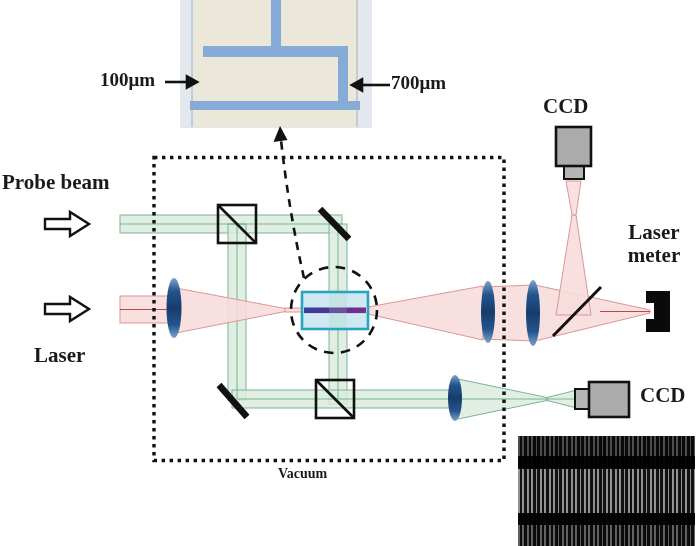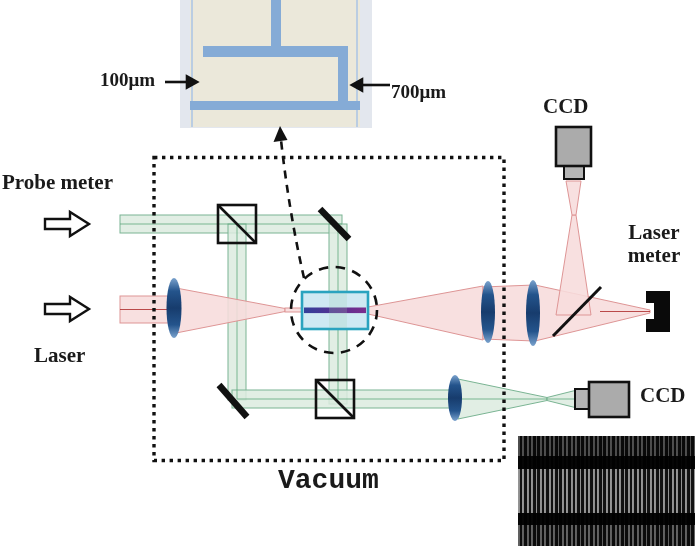--- a/index.html
+++ b/index.html
@@ -144,25 +144,25 @@
         <line x1="165" y1="82" x2="188" y2="82"></line>
         <polygon points="187,76.5 197,82 187,87.5"></polygon>
         <line x1="390" y1="85" x2="361" y2="85"></line>
         <polygon points="362,79.5 352,85 362,90.5"></polygon>
       </g>
       <path d="M 304 278 Q 289 212 281 140" fill="none" stroke="#111111" stroke-width="2.6" stroke-dasharray="8 6.5"></path>
       <polygon points="273.5,142 280,126 287.5,140" fill="#111111"></polygon>
     </g>
   </svg>
 
-  <div class="lbl" style="left:2px;top:171px;">Probe meter</div>
+  <div class="lbl" style="left:2px;top:171px;">Probe beam</div>
   <div class="lbl" style="left:34px;top:344px;">Laser</div>
   <div class="lbl" style="left:543px;top:95px;">CCD</div>
   <div class="lbl lbl-center" style="left:606px;top:221px;width:96px;">
     <span>Laser</span><br>
     <span>meter</span>
   </div>
   <div class="lbl" style="left:640px;top:384px;">CCD</div>
-  <div class="lbl" style="left:278px;top:466px;font-size:28px;font-family:Liberation Mono, monospace;">Vacuum</div>
+  <div class="lbl" style="left:278px;top:466px;font-size:14px;">Vacuum</div>
   <div class="lbl lbl-small" style="left:100px;top:70px;">100μm</div>
-  <div class="lbl lbl-small" style="left:391px;top:82px;">700μm</div>
+  <div class="lbl lbl-small" style="left:391px;top:73px;">700μm</div>
 
 </div>
 
 </body></html>

